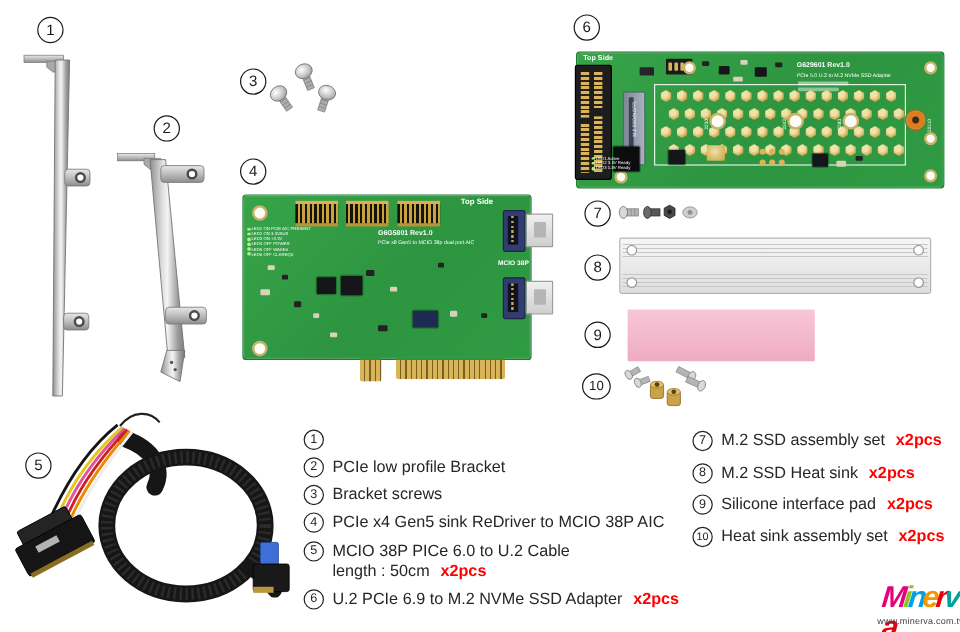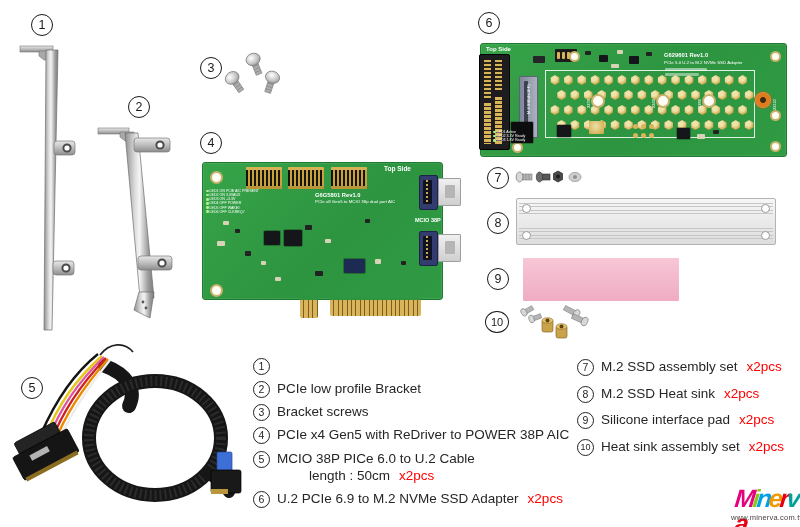--- a/index.html
+++ b/index.html
@@ -8,22 +8,22 @@
   .abs{position:absolute;}
   
   .marker{position:absolute;width:20px;height:20px;border:1.6px solid #1a1a1a;border-radius:50%;
           background:#fff;display:flex;align-items:center;justify-content:center;
           font-size:12.5px;color:#1a1a1a;line-height:1;}
   .marker.wide{width:22px;}
   
   .lrow{position:absolute;display:flex;align-items:flex-start;font-size:13.5px;color:#262626;white-space:nowrap;}
   .lnum{flex:none;width:15px;height:15px;border:1.3px solid #222;border-radius:50%;display:flex;
         align-items:center;justify-content:center;font-size:10.5px;margin-right:7px;margin-top:0px;line-height:1;}
-  .qty{color:#ff0000;font-weight:normal;margin-left:9px;}
-  .l2{margin-top:2px;display:flex;margin-left:32px;}
+  .qty{color:#ff0000;font-weight:bold;margin-left:9px;}
+  .l2{margin-top:2px;display:flex;}
   
   .pcb{position:absolute;background:linear-gradient(135deg,#37a449 0%,#2d9440 55%,#2f9b43 100%);
        border:1px solid #1e7a30;border-radius:3px;box-shadow:inset 0 0 0 1px rgba(255,255,255,.08);}
   .silk{position:absolute;color:#fff;line-height:1.15;white-space:nowrap;}
   .hole{position:absolute;border-radius:50%;background:#fdfdf6;border:2px solid #c9b26a;box-sizing:border-box;}
   .smd{position:absolute;border-radius:1px;}
   .chip{position:absolute;background:#15161a;border-radius:1px;box-shadow:0 0 0 1px rgba(0,0,0,.25);}
   
   .ghdr{position:absolute;height:22px;width:36px;background:repeating-linear-gradient(90deg,#15120a 0 2px,#c9a23c 2px 4px);
         border-top:3px solid #d7b254;border-bottom:3px solid #b9953a;box-sizing:border-box;border-radius:1px;}
@@ -448,21 +448,21 @@
 <div class="lrow" style="left:253px;top:381px">
   <span class="lnum">2</span>
   <span>PCIe low profile Bracket</span>
 </div>
 <div class="lrow" style="left:253px;top:404px">
   <span class="lnum">3</span>
   <span>Bracket screws</span>
 </div>
 <div class="lrow" style="left:253px;top:427px">
   <span class="lnum">4</span>
-  <span>PCIe x4 Gen5 with ReDriver to POWER 38P AIC</span>
+  <span>PCIe x4 Gen5 sink ReDriver to MCIO 38P AIC</span>
 </div>
 <div class="lrow" style="left:253px;top:451px">
   <span class="lnum">5</span>
   <span>
     <span>MCIO 38P PICe 6.0 to U.2 Cable</span>
     <span class="l2">
         <span>length : 50cm</span>
         <span class="qty">x2pcs</span>
       </span>
   </span>

